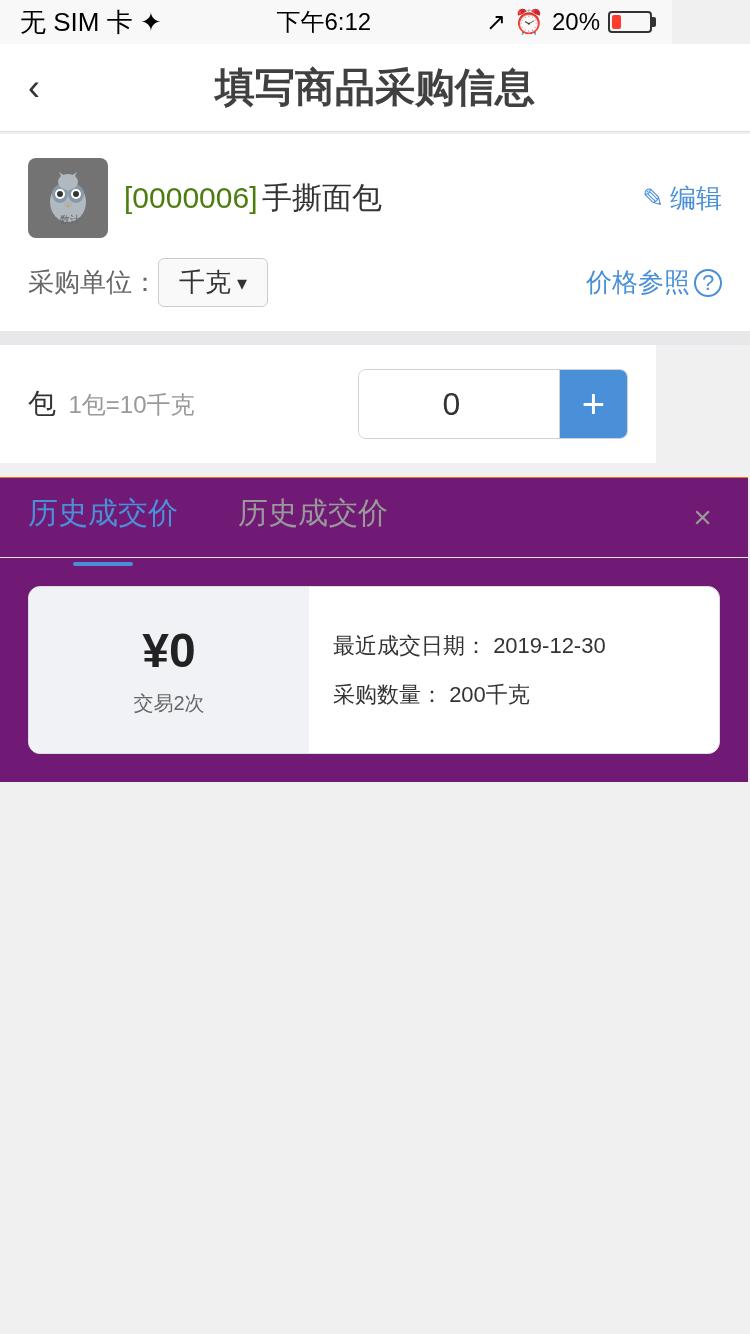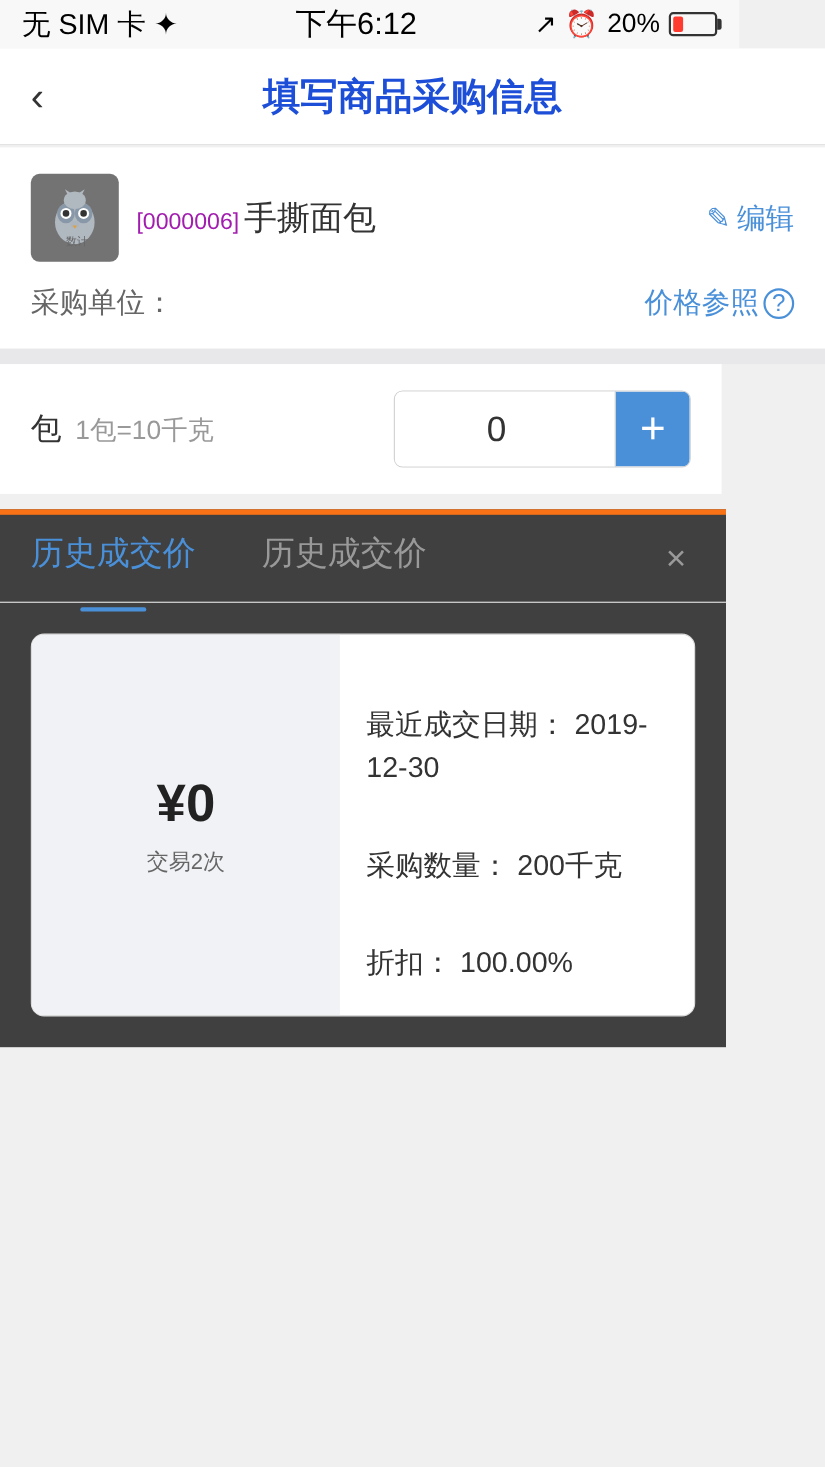--- a/index.html
+++ b/index.html
@@ -18,21 +18,21 @@
       height: 44px;
       background: #f8f8f8;
       display: flex;
       align-items: center;
       justify-content: space-between;
       padding: 12px 20px;
       font-size: 26px;
       color: #000;
     }
     .status-left { display: flex; align-items: center; gap: 8px; }
-    .status-center { font-size: 28px; font-weight: 500; }
+    .status-center { font-size: 24px; font-weight: 500; }
     .status-right { display: flex; align-items: center; gap: 8px; font-size: 24px; }
     .battery {
       width: 44px; height: 22px;
       border: 2px solid #333;
       border-radius: 4px;
       position: relative;
       display: inline-flex;
       align-items: center;
       padding: 2px;
     }
@@ -66,23 +66,23 @@
       border-bottom: 1px solid #e0e0e0;
     }
     .nav-back {
       position: absolute;
       left: 28px;
       font-size: 36px;
       color: #333;
       cursor: pointer;
     }
     .nav-title {
-      font-size: 34px;
+      font-size: 40px;
       font-weight: 600;
-      color: #1d4ed8;
+      color: #404040;
     }
 
     
     .product-card {
       width: 750px;
       background: #fff;
       padding: 24px 28px;
       margin-top: 2px;
     }
     .product-header {
@@ -215,24 +215,24 @@
       font-size: 40px;
       display: flex;
       align-items: center;
       justify-content: center;
       cursor: pointer;
       border-left: 1px solid #d0d0d0;
     }
 
     
     .tabs-section {
-      width: 660px;
-      background: #404040;
+      width: 748px;
+      background: #701a75;
       margin-top: 14px;
-      border-top: 5px solid #f97316;
+      border-top: 1px solid #f97316;
     }
     .tabs-header {
       display: flex;
       align-items: center;
       justify-content: space-between;
       padding: 0 28px;
       height: 80px;
       border-bottom: 1px solid #e8e8e8;
     }
     .tabs-nav {
@@ -300,24 +300,23 @@
     }
     .history-right {
       flex: 1;
       padding: 28px 24px;
       display: flex;
       flex-direction: column;
       gap: 16px;
       justify-content: center;
     }
     .history-detail-row {
-      font-size: 26px;
+      font-size: 22px;
       color: #333;
       line-height: 1.5;
-      margin-top: 34px;
     }
   </style>
 </head>
 <body>
 
 <div class="status-bar">
   <div class="status-left">
     <span>无 SIM 卡 ✦</span>
   </div>
   <div class="status-center">下午6:12</div>
@@ -351,32 +350,36 @@
           <circle cx="38" cy="26" r="3" fill="#333"></circle>
           <ellipse cx="30" cy="36" rx="4" ry="3" fill="#aab5bf"></ellipse>
           <polygon points="28,37 32,37 30,40" fill="#e0a040"></polygon>
           <ellipse cx="30" cy="14" rx="10" ry="8" fill="#b0b8c0"></ellipse>
           <polygon points="24,10 21,4 27,8" fill="#b0b8c0"></polygon>
           <polygon points="36,10 39,4 33,8" fill="#b0b8c0"></polygon>
           <text x="22" y="55" font-size="10" fill="#666" font-family="sans-serif">数计</text>
         </svg>
       </div>
       <div>
-        <span style="font-size:21px;color:#a21caf;">[0000006]</span>
+        <span style="font-size:30px;color:#4d7c0f;">[0000006]</span>
         <span style="font-size:30px;color:#333;font-weight:500;">手撕面包</span>
       </div>
     </div>
     <div class="edit-btn">
       <span>✎</span>
       <span>编辑</span>
     </div>
   </div>
   <div class="product-unit-row">
     <div class="unit-label">
       <span>采购单位：</span>
+      <div class="unit-select">
+        <span>千克</span>
+        <span style="font-size:20px;">▾</span>
+      </div>
     </div>
     <div class="price-ref">
       <span>价格参照</span>
       <div class="price-ref-q">?</div>
     </div>
   </div>
 </div>
 
 <div class="divider-gray"></div>
 
@@ -408,20 +411,16 @@
       </div>
       <div class="history-right">
         <div class="history-detail-row">
           <span>最近成交日期：</span>
           <span>2019-12-30</span>
         </div>
         <div class="history-detail-row">
           <span>采购数量：</span>
           <span>200千克</span>
         </div>
-        <div class="history-detail-row">
-          <span>折扣：</span>
-          <span>100.00%</span>
-        </div>
       </div>
     </div>
   </div>
 </div>
 
 </body></html>

